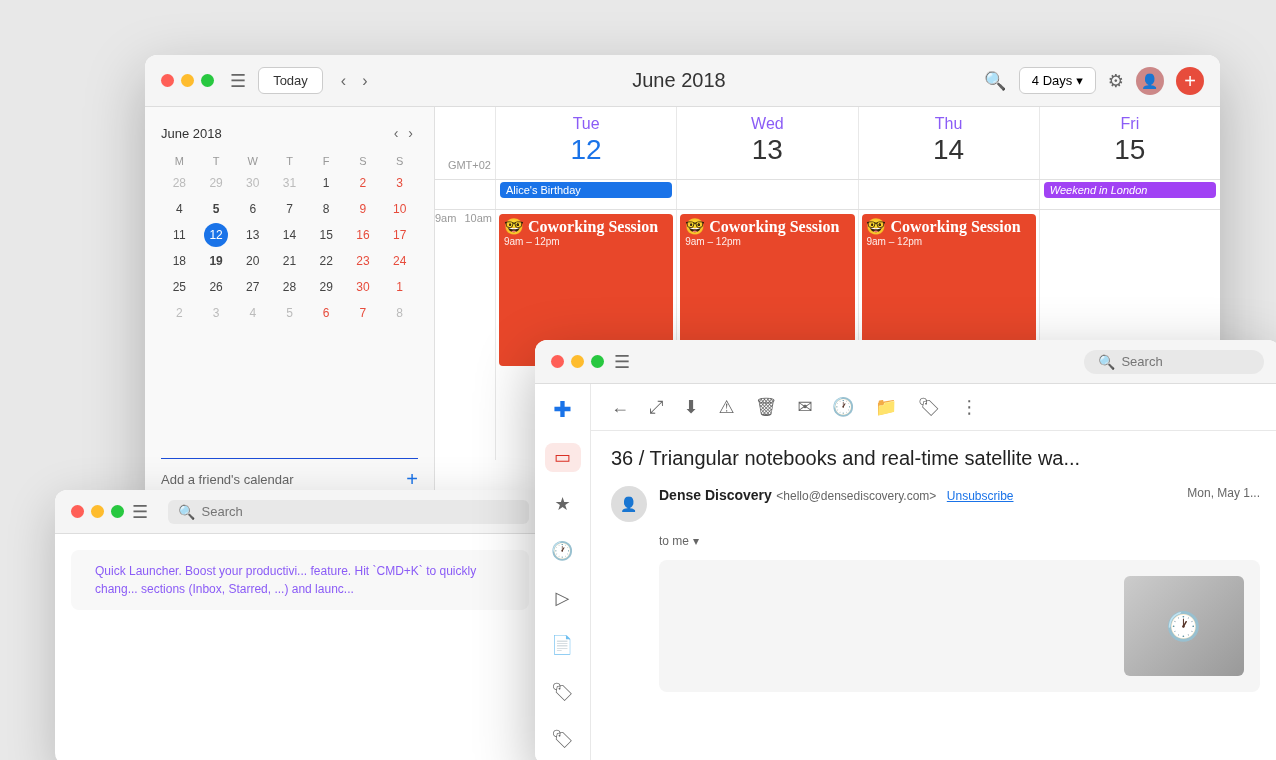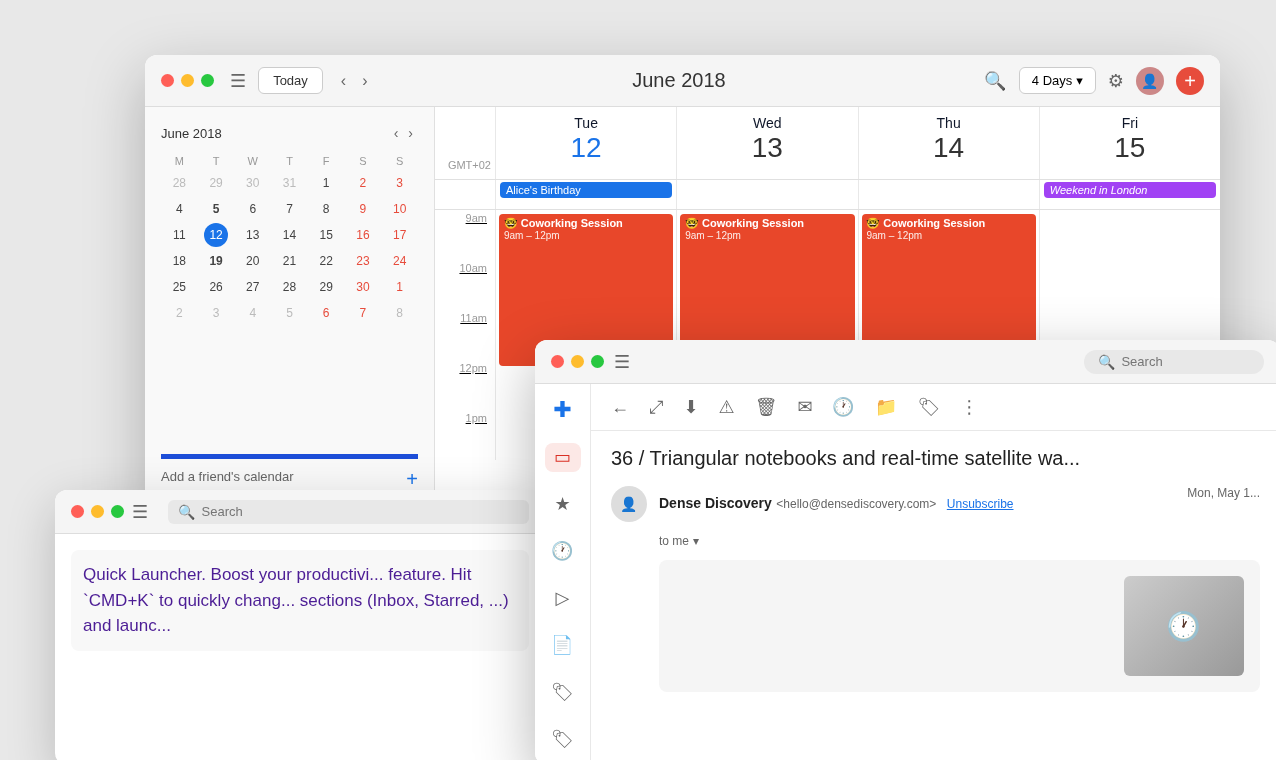--- a/index.html
+++ b/index.html
@@ -205,23 +205,24 @@
     .mini-cal-day.other-month { color: #bbb; }
     .mini-cal-day.today {
       background: #1a73e8;
       color: #fff;
       border-radius: 50%;
     }
     .mini-cal-day.has-event { font-weight: 600; }
 
     .add-friend-cal {
       display: flex;
+      align-items: center;
       margin-top: auto;
       padding: 10px 0;
-      border-top: 5px solid #1d4ed8;
+      border-top: 1px solid #1d4ed8;
       cursor: pointer;
       gap: 8px;
     }
     .add-friend-cal-text {
       flex: 1;
       font-size: 13px;
       color: #666;
     }
     .add-friend-cal-plus {
       color: #1a73e8;
@@ -250,22 +251,22 @@
       text-align: right;
       margin-top: 44px;
     }
 
     .cal-day-col-header {
       text-align: center;
       padding: 8px 4px;
       border-left: 1px solid #e8e8e8;
     }
     .cal-day-name {
-      font-size: 14px;
-      color: #0f172a;
+      font-size: 16px;
+      color: #8b5cf6;
     }
     .cal-day-num {
       font-size: 28px;
       font-weight: 300;
       color: #333;
       line-height: 1.2;
     }
     .cal-day-num.today {
       color: #1a73e8;
     }
@@ -307,22 +308,20 @@
     .cal-time-grid {
       display: grid;
       grid-template-columns: 60px repeat(4, 1fr);
       flex: 1;
       overflow-y: auto;
       position: relative;
     }
 
     .cal-time-labels {
       display: flex;
-      flex-direction: column;
-      text-decoration: underline;
     }
     .cal-time-slot {
       height: 50px;
       font-size: 11px;
       color: #999;
       text-align: right;
       padding-right: 8px;
       padding-top: 2px;
     }
 
@@ -336,21 +335,21 @@
       position: absolute;
       background: #e8472a;
       color: #fff;
       border-radius: 4px;
       font-size: 11px;
       padding: 3px 5px;
       left: 3px;
       right: 3px;
       overflow: hidden;
     }
-    .cal-event-orange .event-title { font-weight: 600; font-size: 11px; }
+    .cal-event-orange .event-title { font-weight: 600; font-size: 16px; font-family: Liberation Serif, serif; }
     .cal-event-orange .event-time { font-size: 10px; opacity: 0.9; }
 
     
     .mail-window-bg {
       position: absolute;
       top: 490px;
       left: 55px;
       width: 490px;
       height: 275px;
       background: #fff;
@@ -397,23 +396,24 @@
       background: #f8f8f8;
       border-radius: 8px;
     }
     .mail-list-item-title {
       font-size: 15px;
       font-weight: 600;
       color: #222;
       margin-bottom: 6px;
     }
     .mail-list-item-body {
-      font-size: 17px;
-      color: #4c1d95;
+      font-size: 12px;
+      color: #8b5cf6;
       line-height: 1.5;
+      margin-left: 12px;
     }
 
     
     .email-window {
       position: absolute;
       top: 340px;
       left: 535px;
       width: 745px;
       height: 425px;
       background: #fff;
@@ -548,21 +548,20 @@
       display: flex;
       align-items: center;
       justify-content: center;
       font-size: 14px;
       color: #666;
       flex-shrink: 0;
     }
 
     .email-sender-info {
       flex: 1;
-      margin-top: 8px;
     }
 
     .email-sender-name {
       font-size: 14px;
       font-weight: 600;
       color: #222;
     }
     .email-sender-email {
       font-size: 12px;
       color: #666;

